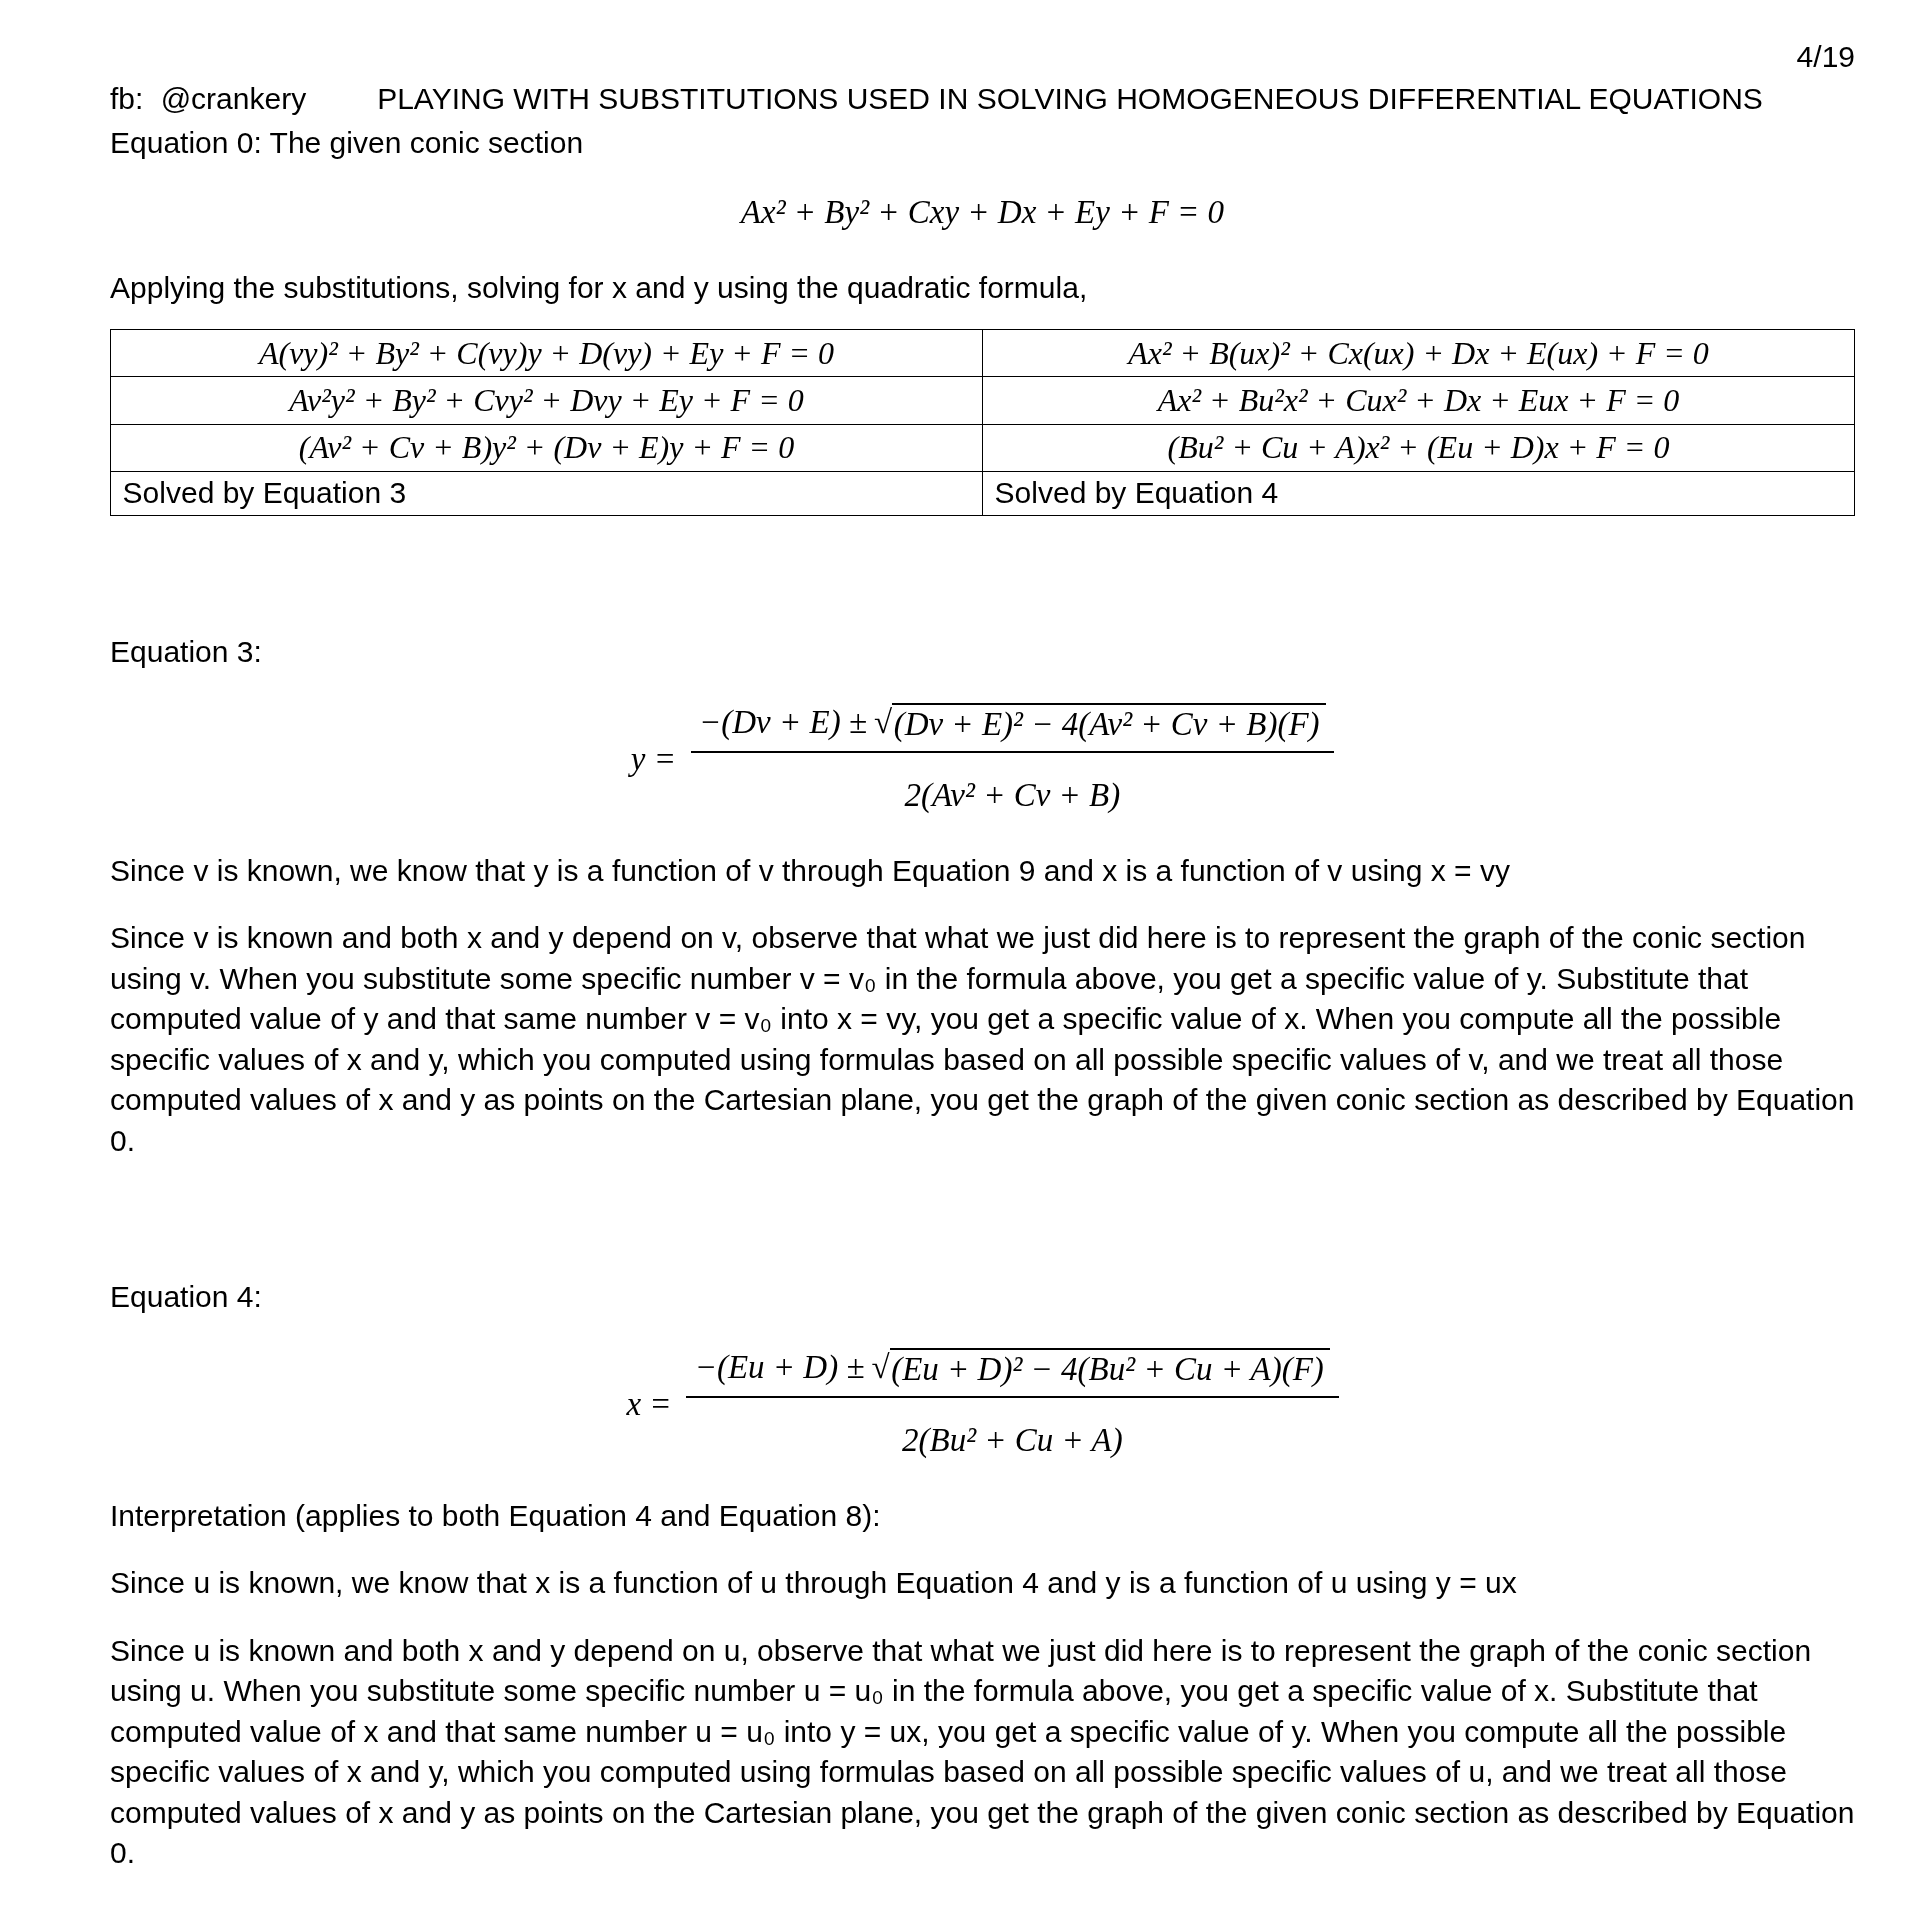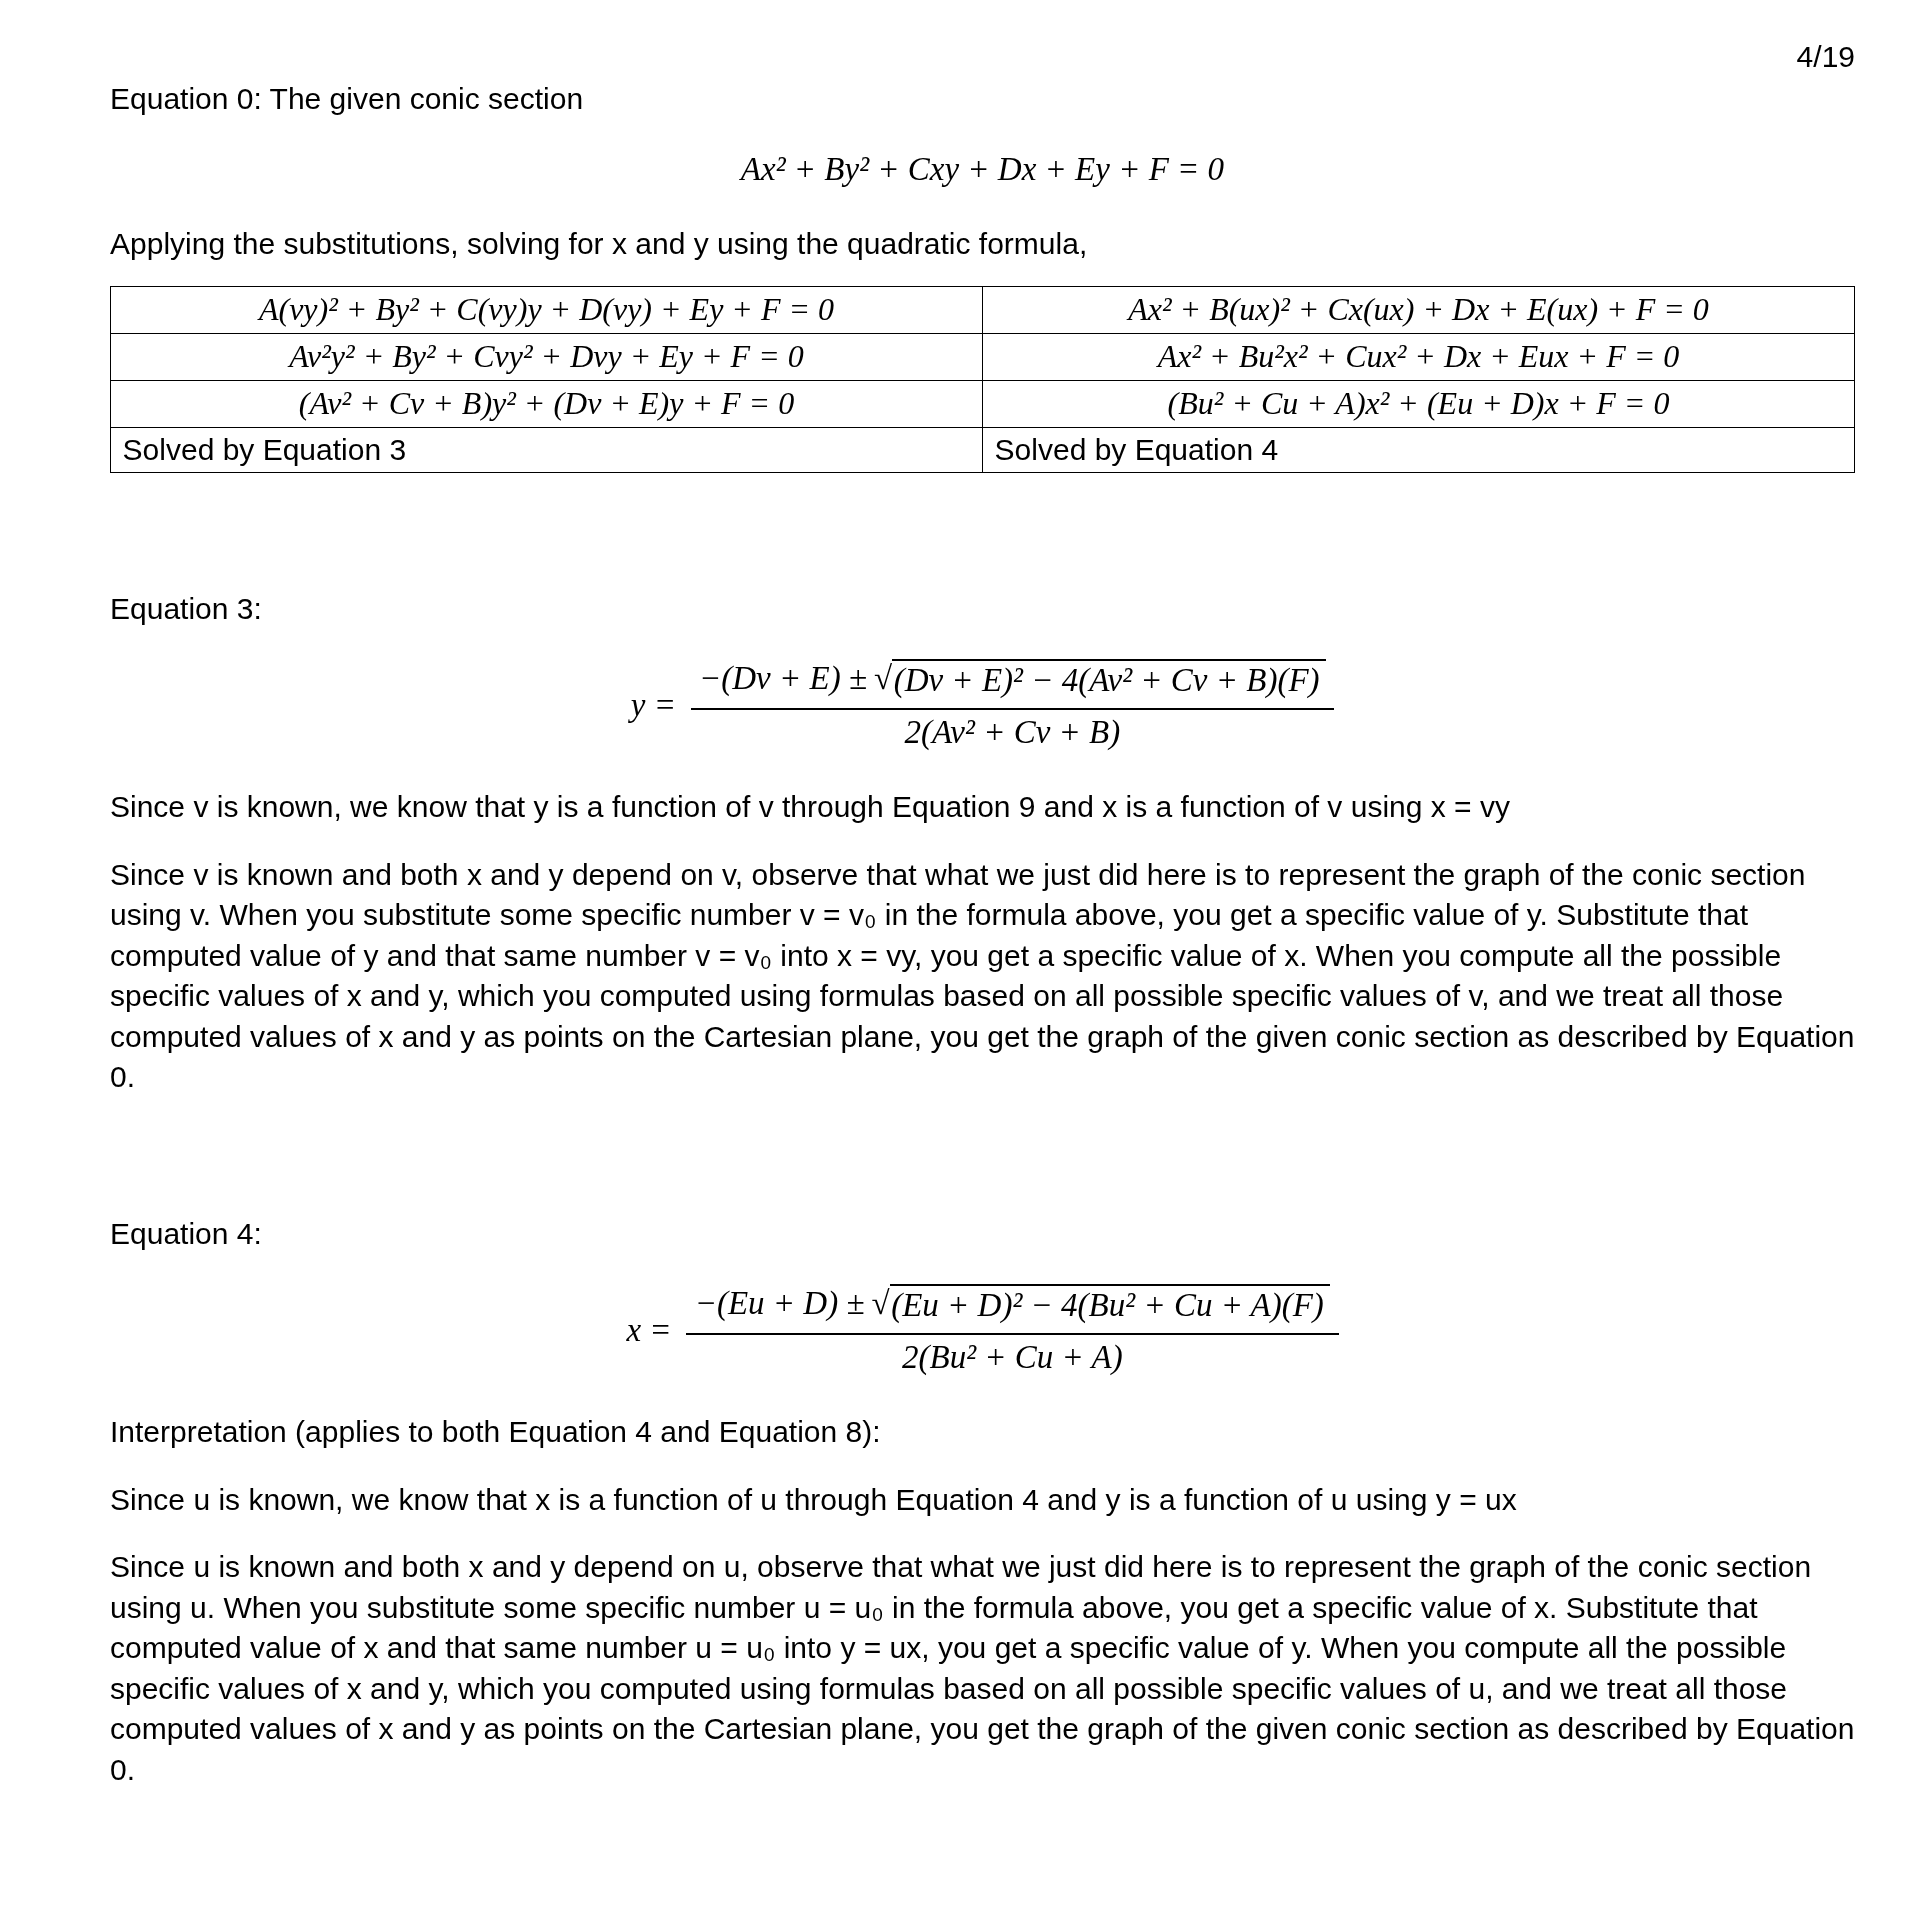--- a/index.html
+++ b/index.html
@@ -41,21 +41,21 @@
     gap: 14.6px;
   }
 
   .frac { display: inline-block; vertical-align: middle; text-align: center; }
   .frac .num {
     display: block;
     border-bottom: 2.3px solid #000;
     padding: 0 8.5px 7px 8.5px;
     white-space: nowrap;
   }
-  .frac .den { display: block; padding-top: 0; }
+  .frac .den { display: block; padding-top: 20px; }
 
   .sqrt { display: inline-flex; align-items: flex-start; white-space: nowrap; margin-left: 7px; }
   .sqrt .sqrt-sign { font-style: normal; line-height: 1.2; }
   .sqrt .radicand {
     display: inline-block;
     border-top: 2.3px solid #000;
     padding: 0 6.2px 0 1.5px;
     line-height: 1.2;
   }
 
@@ -82,20 +82,23 @@
   .interp-line { margin-bottom: 27px; }
   .interp-paragraph { margin-bottom: 0; }
 </style>
 </head>
 <body>
 
 <div class="page">
 
   <div class="page-number">4/19</div>
 
+  <div class="header-line">
+    <span class="fb">fb:</span><span class="handle">@crankery</span><span>PLAYING WITH SUBSTITUTIONS USED IN SOLVING HOMOGENEOUS DIFFERENTIAL EQUATIONS</span>
+  </div>
 
   <div class="body-line">Equation 0: The given conic section</div>
 
   <div class="display-eq math">Ax² + By² + Cxy + Dx + Ey + F = 0</div>
 
   <div class="body-line">Applying the substitutions, solving for x and y using the quadratic formula,</div>
 
   <table class="sub-table">
     <tbody>
       <tr>

